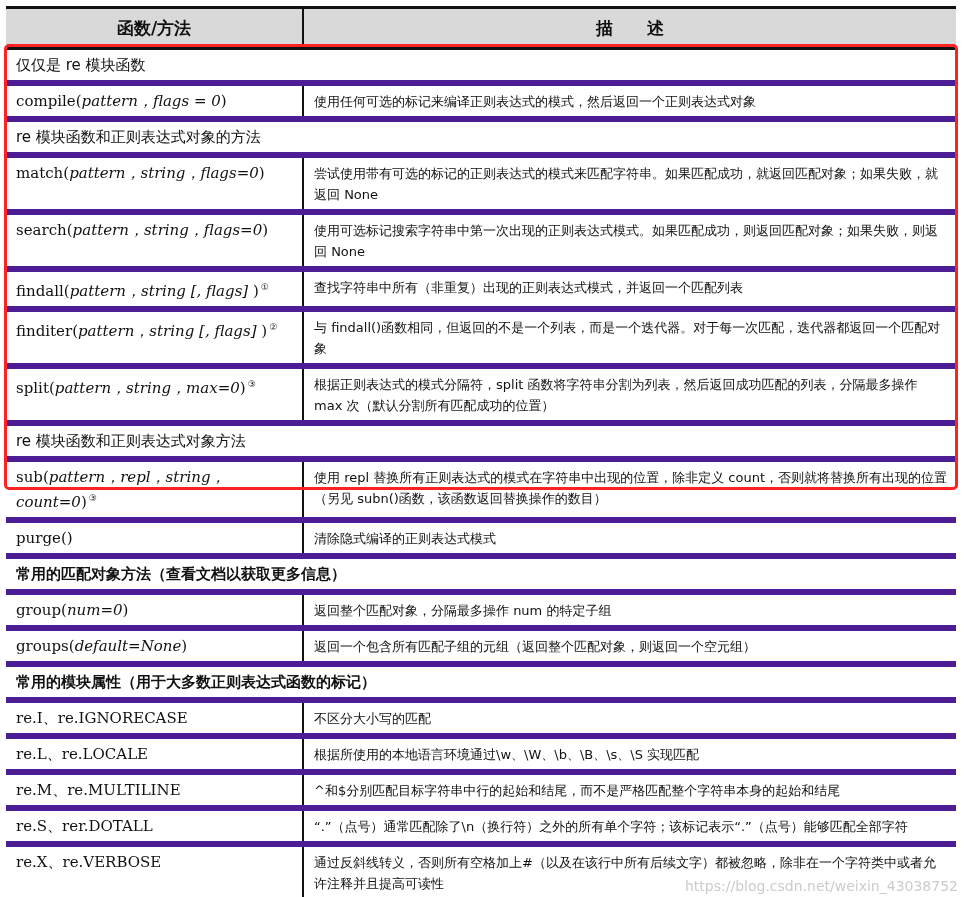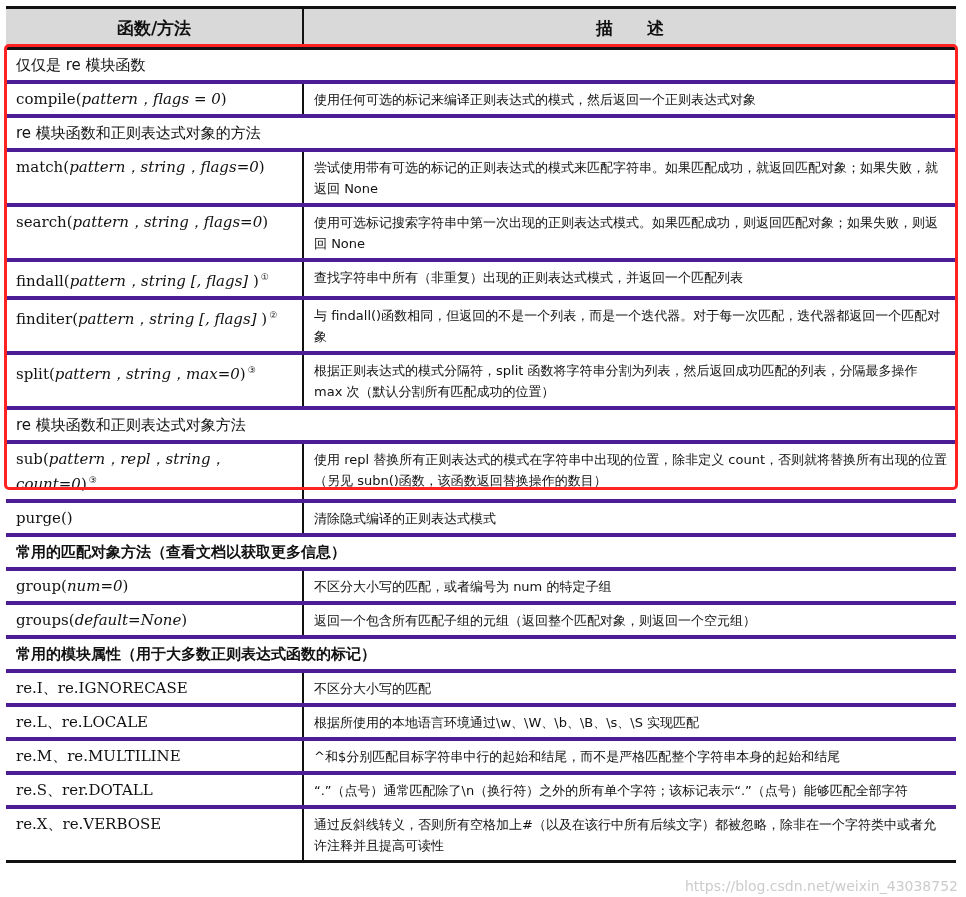--- a/index.html
+++ b/index.html
@@ -1,21 +1,21 @@
 <!DOCTYPE html>
 <html><head>
 <meta charset="utf-8">
 <style>
   html, body { margin: 0; padding: 0; background: #ffffff; }
   body { width: 966px; height: 897px; position: relative; overflow: hidden;
          font-family: "DejaVu Serif", "Liberation Serif", serif; color: #111; }
   #wrap { position: absolute; left: 6px; top: 6px; width: 950px; }
   table { border-collapse: collapse; width: 950px; table-layout: fixed; }
   td, th { font-size: 15px; line-height: 21px; padding: 5px 8px 4px 10px; vertical-align: top;
-           border-bottom: 4px solid #4c1d95; }
+           border-bottom: 6px solid #4c1d95; }
   th { background: #d9d9d9; font-family: "DejaVu Sans", "Liberation Sans", sans-serif;
        font-weight: bold; font-size: 17px; height: 30px; padding: 4px 8px; vertical-align: middle;
        border-top: 3px solid #111; border-bottom: 3px solid #111; }
   th.c1 { border-right: 2px solid #111; }
   td.c1 { border-right: 2px solid #111; width: 280px; }
   td.section { font-family: "DejaVu Sans", "Liberation Sans", sans-serif; font-size: 15px; padding-left: 10px; }
   tr.section-bold td.section { font-weight: bold; }
   td.desc { font-family: "DejaVu Sans", "Liberation Sans", sans-serif; font-size: 13px; }
   i { font-style: italic; margin-top: 15px; }
   sup { font-size: 9px; vertical-align: 6px; margin-left: 2px; }
@@ -76,21 +76,21 @@
         </tr>
         <tr>
           <td class="c1"><span>purge</span>(<i></i>)</td>
           <td class="desc">清除隐式编译的正则表达式模式</td>
         </tr>
         <tr class="section-row section-bold">
           <td colspan="2" class="section">常用的匹配对象方法（查看文档以获取更多信息）</td>
         </tr>
         <tr>
           <td class="c1"><span>group</span>(<i>num=0</i>)</td>
-          <td class="desc">不区分大小写的匹配，或者编号为 num 的特定子组</td>
+          <td class="desc">返回整个匹配对象，分隔最多操作 num 的特定子组</td>
         </tr>
         <tr>
           <td class="c1"><span>groups</span>(<i>default=None</i>)</td>
           <td class="desc">返回一个包含所有匹配子组的元组（返回整个匹配对象，则返回一个空元组）</td>
         </tr>
         <tr class="section-row section-bold">
           <td colspan="2" class="section">常用的模块属性（用于大多数正则表达式函数的标记）</td>
         </tr>
         <tr>
           <td class="c1"><span>re.I、re.IGNORECASE</span></td>

